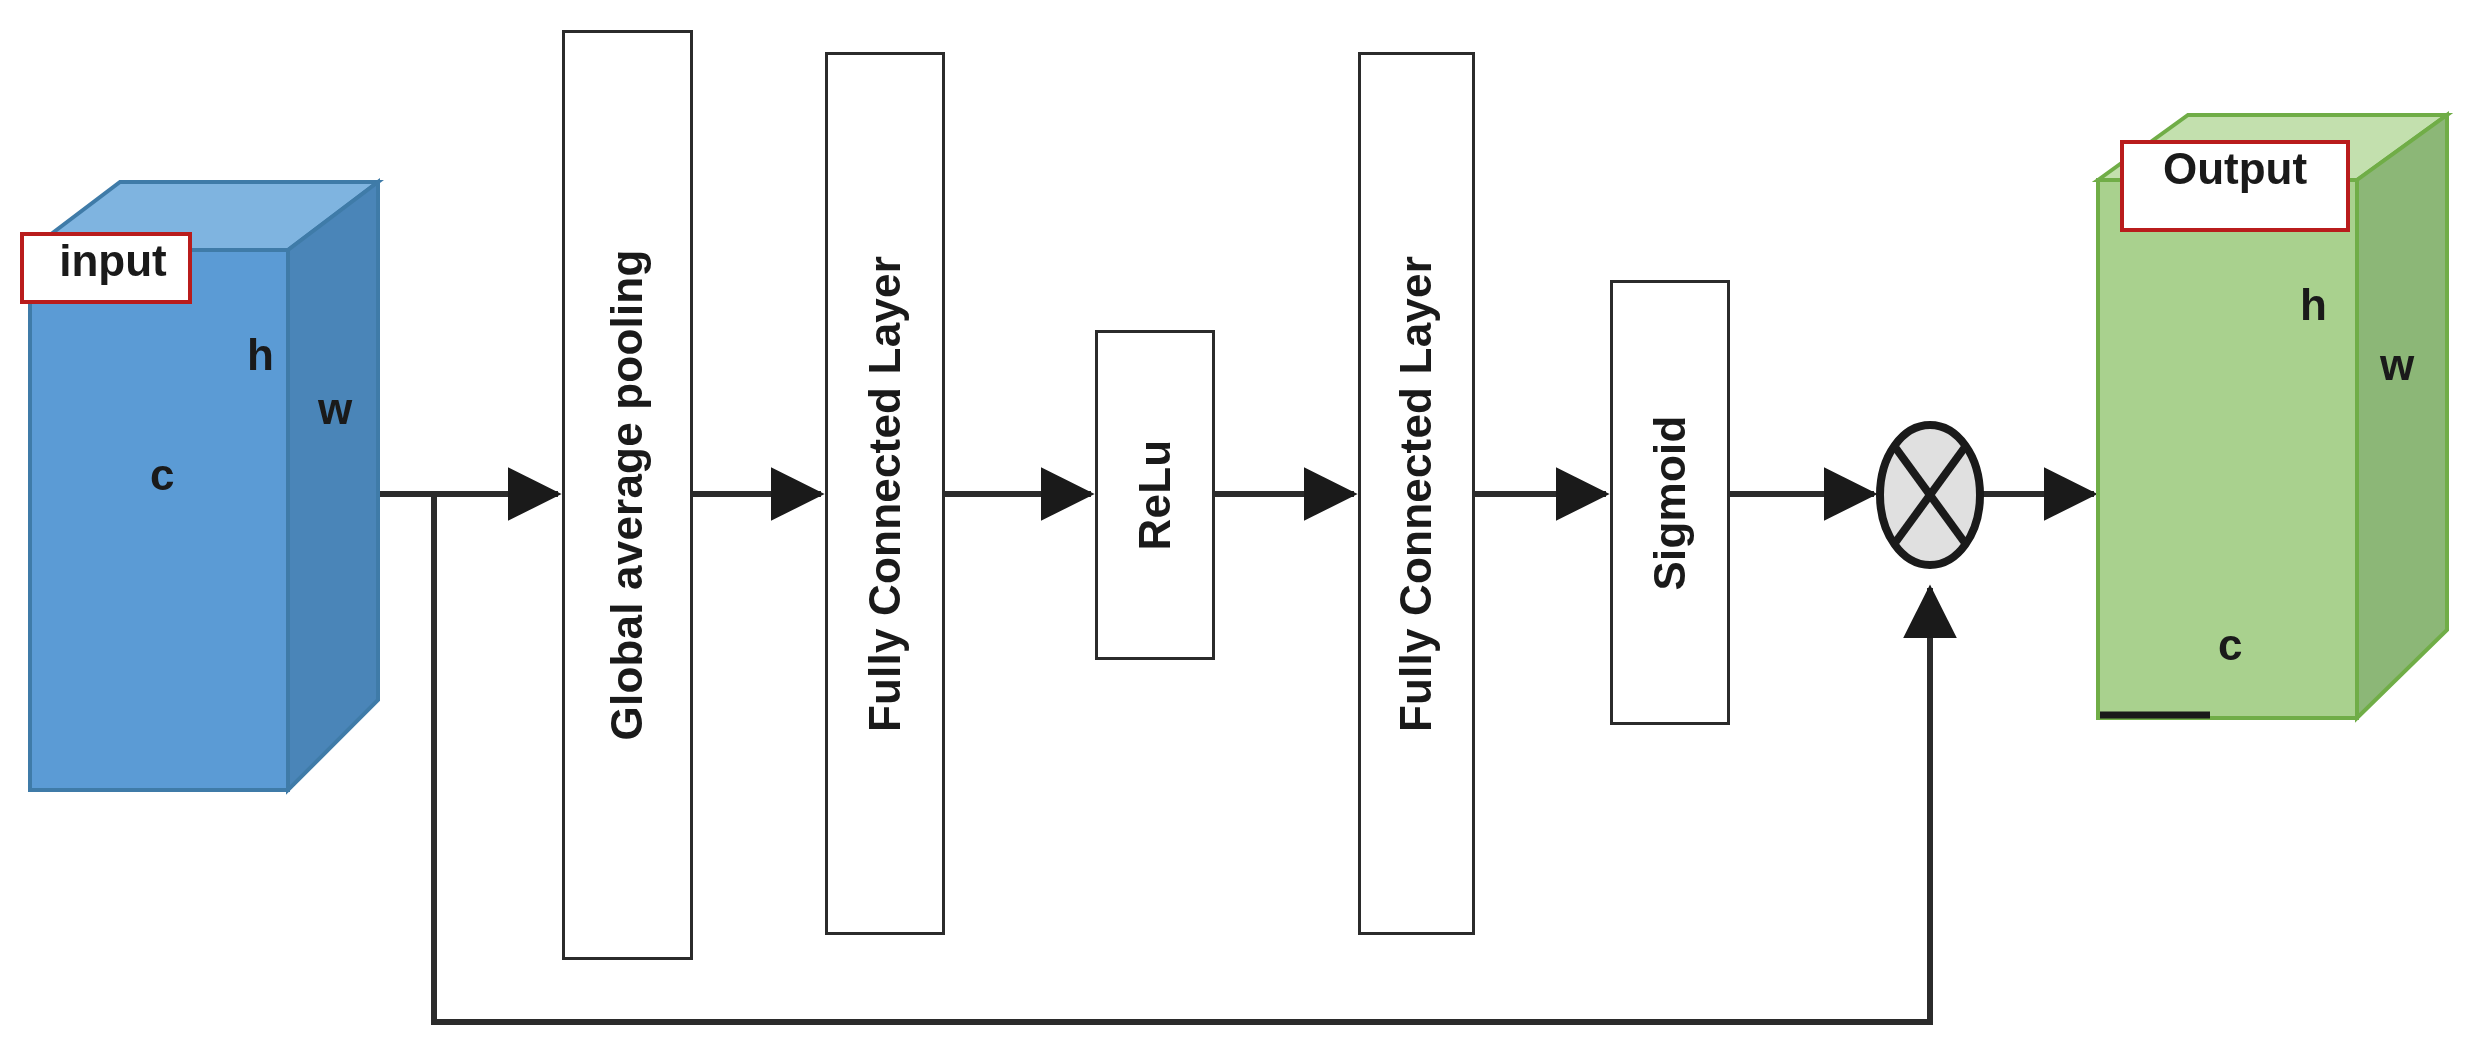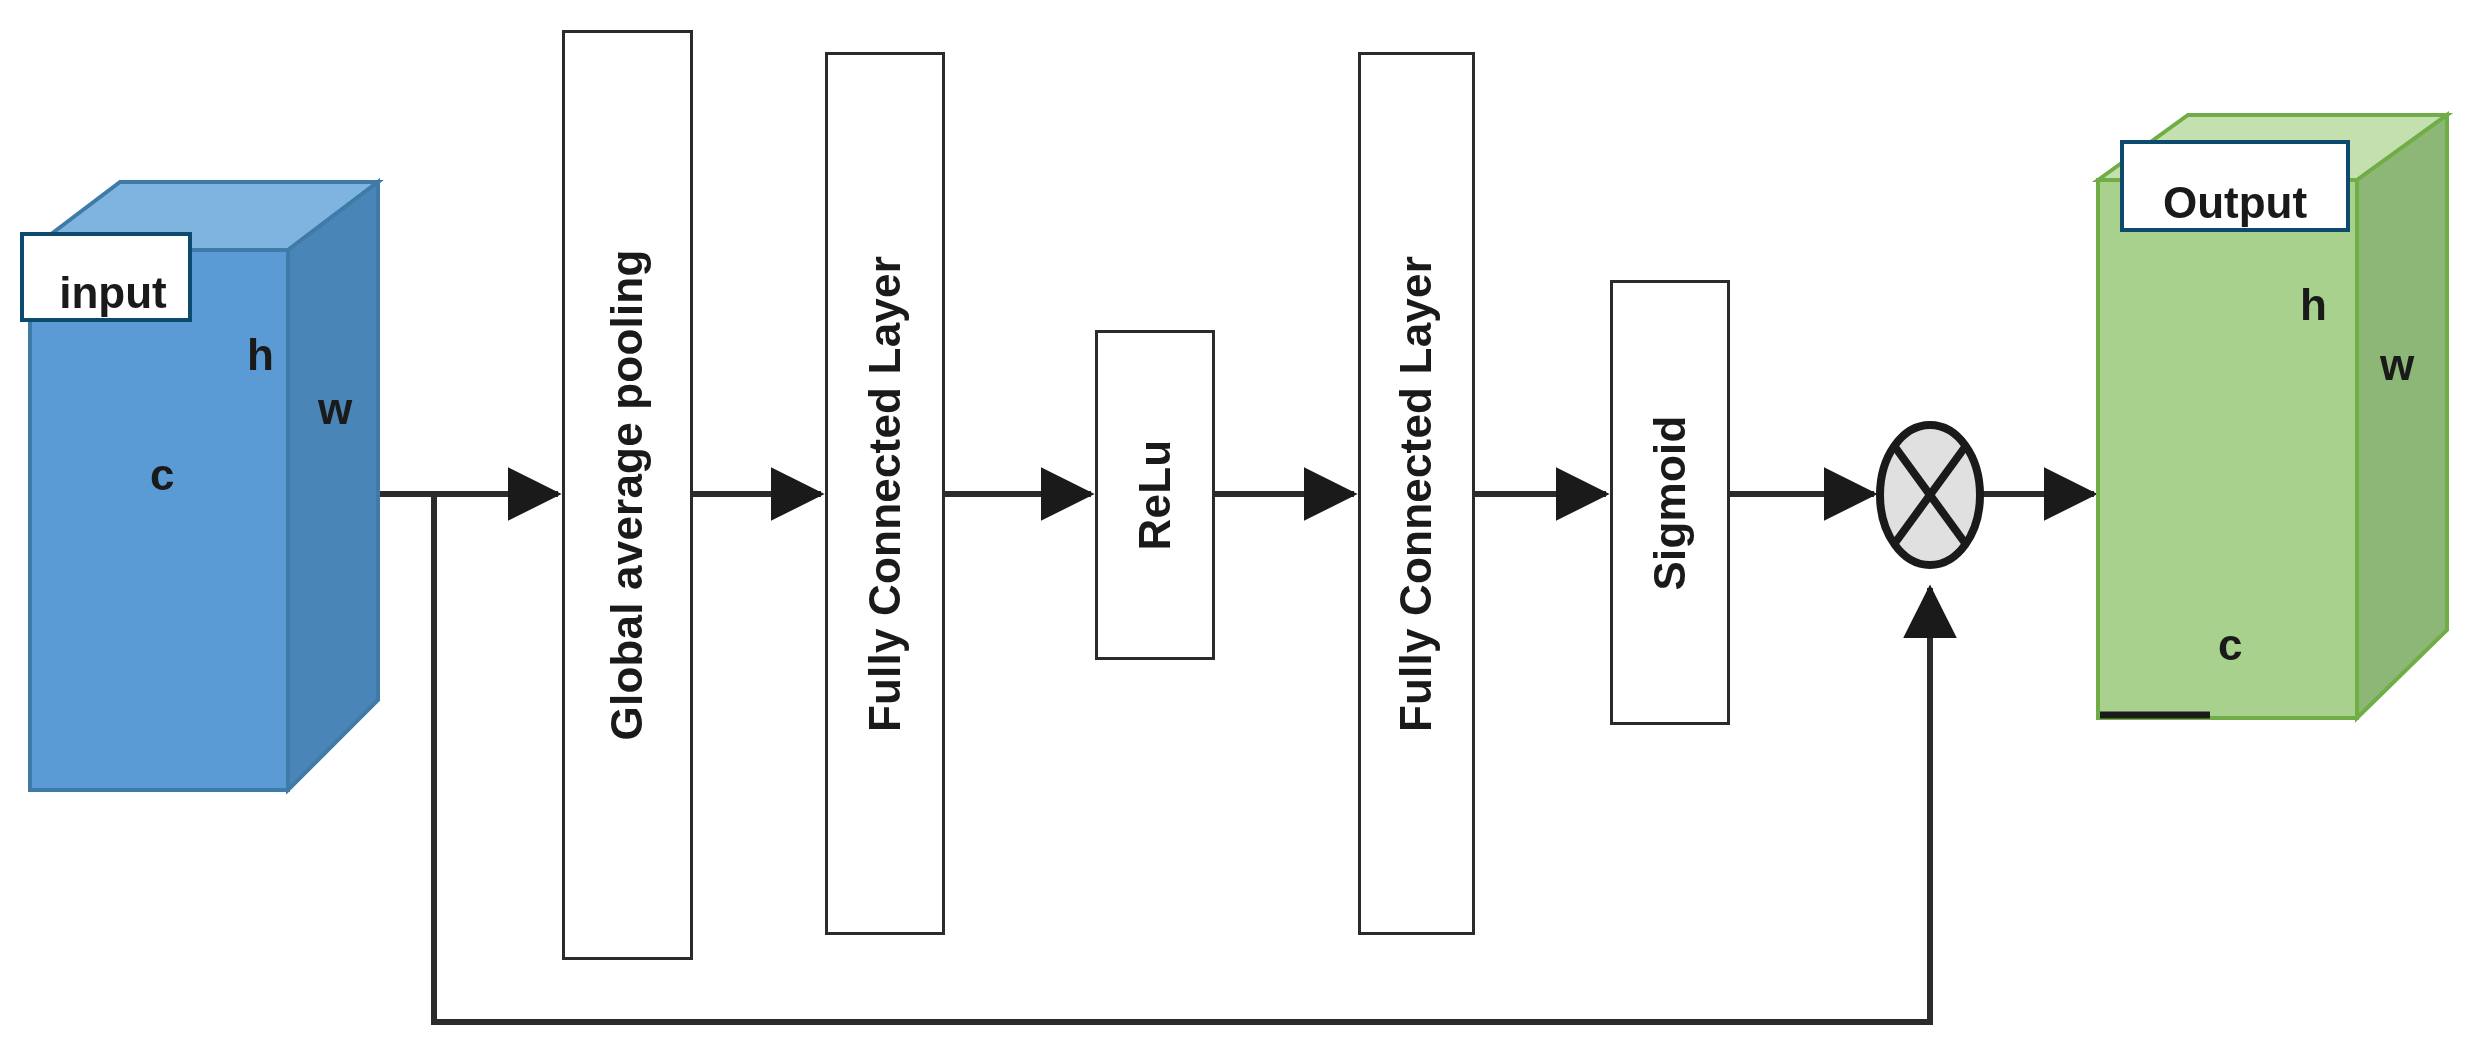--- a/index.html
+++ b/index.html
@@ -34,24 +34,24 @@
   .vbox .vlabel {
     white-space: nowrap;
     transform: rotate(-90deg);
     font-weight: bold;
     color: #1a1a1a;
     letter-spacing: 0.2px;
   }
   .capbox {
     position: absolute;
     background: #ffffff;
-    border: 4px solid #0c4a6e;
+    border: 4px solid #b91c1c;
     box-sizing: border-box;
     display: flex;
-    align-items: flex-end;
+    align-items: flex-start;
     justify-content: center;
     font-weight: bold;
     color: #1a1a1a;
     z-index: 40;
   }
   .dimlabel {
     position: absolute;
     font-weight: bold;
     color: #1a1a1a;
     z-index: 30;
@@ -129,21 +129,21 @@
   </div>
 
   <div class="vbox" style="left:1358px; top:52px; width:117px; height:883px;">
     <span class="vlabel" style="font-size:44px;">Fully Connected Layer</span>
   </div>
 
   <div class="vbox" style="left:1610px; top:280px; width:120px; height:445px;">
     <span class="vlabel" style="font-size:44px;">Sigmoid</span>
   </div>
 
-  <div class="capbox" style="left:20px; top:232px; width:172px; height:90px; font-size:44px;padding-left:14px;">
+  <div class="capbox" style="left:20px; top:232px; width:172px; height:72px; font-size:44px;padding-left:14px;">
     <span>input</span>
   </div>
 
   <div class="capbox" style="left:2120px; top:140px; width:230px; height:92px; font-size:44px;">
     <span>Output</span>
   </div>
 
   <div class="dimlabel" style="left:247px; top:330px; font-size:44px;">h</div>
   <div class="dimlabel" style="left:318px; top:384px; font-size:44px;">w</div>
   <div class="dimlabel" style="left:150px; top:450px; font-size:44px;">c</div>

